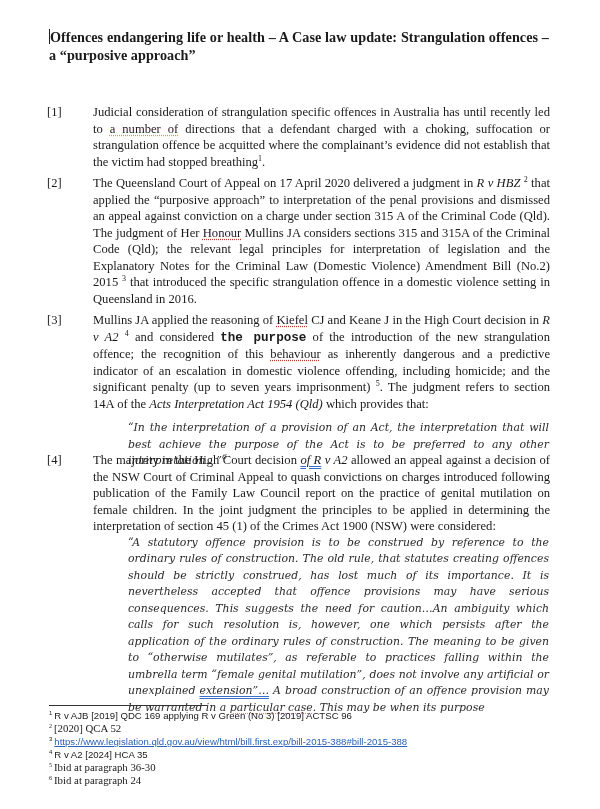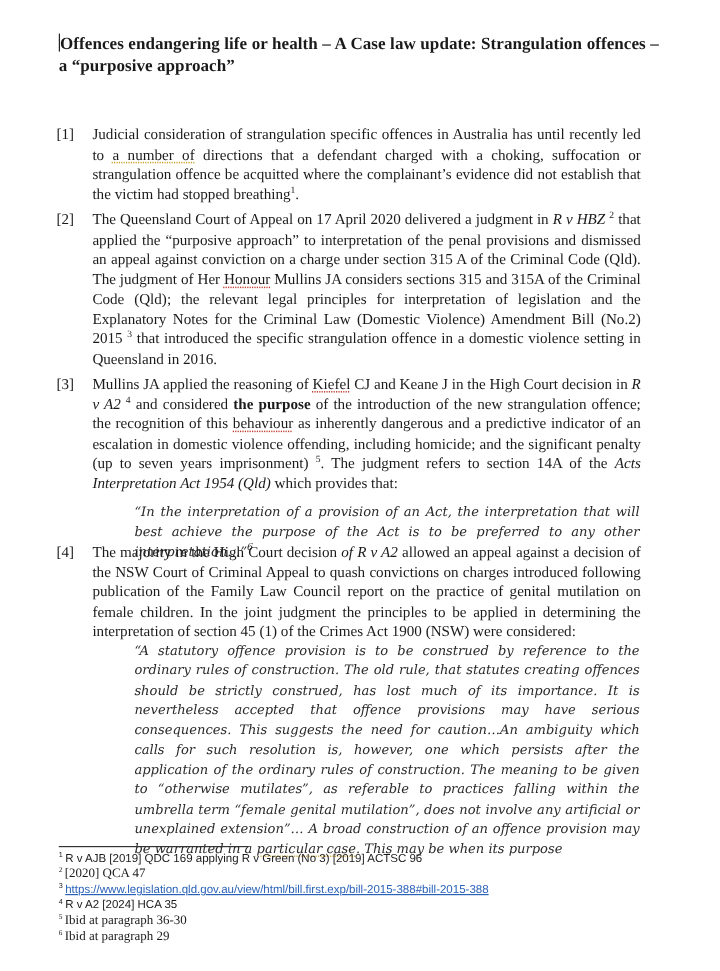--- a/index.html
+++ b/index.html
@@ -11,41 +11,41 @@
     .page { position: absolute; left: 0; top: 0; width: 600px; height: 809px; padding-left: 38px; }
     .title {
       position: absolute; left: 49px; top: 28px; width: 500px;
       font-weight: bold; font-size: 14.2px; line-height: 18px;
       text-align: justify; text-align-last: left; letter-spacing: 0.05px;
     }
     .caret { display: inline-block; width: 1px; height: 15px; background: #222; vertical-align: -2px; margin-right: 0px; }
     .para { position: absolute; left: 47px; width: 505px; }
     .pnum { position: absolute; left: 0; top: 0; font-size: 12.5px; line-height: 16.5px; }
     .ptext {
-      position: absolute; left: 30px; top: 0; width: 457px;
+      position: absolute; left: 46px; top: 0; width: 457px;
       font-size: 12.6px; line-height: 16.5px; text-align: justify;
     }
     .quote {
       display: block; margin: 8px 0 0 35px; width: 421px;
       font-style: italic; font-family: "DejaVu Serif", serif; font-size: 10.9px;
       line-height: 16.5px; text-align: justify; color: #2a2a2a;
     }
     .quote.inline { margin-top: 0; }
     sup { font-size: 8px; line-height: 0; vertical-align: 5px; }
     .spell { text-decoration: underline; text-decoration-style: dotted; text-decoration-color: #c0392b; text-underline-offset: 2px; }
     .grammar { text-decoration: underline; text-decoration-style: dotted; text-decoration-color: #c9a227; text-underline-offset: 2px; }
-    .bluegram { text-decoration-style: double; text-decoration-color: #3d6fc9; text-underline-offset: 2px; }
+    .bluegram { text-decoration: underline; text-decoration-style: double; text-decoration-color: #3d6fc9; text-underline-offset: 2px; }
     .fn-rule { position: absolute; left: 49px; top: 705px; width: 158px; height: 1px; background: #333; }
     .footnotes { position: absolute; left: 49px; top: 709px; width: 520px; }
     .fn { font-size: 10.2px; line-height: 13px; white-space: nowrap; }
     .fn.sans { font-family: "Liberation Sans", "DejaVu Sans", sans-serif; font-size: 9.6px; }
     .fn.serif { font-family: "Liberation Serif", serif; font-size: 10.8px; }
     .fn sup { font-size: 6px; vertical-align: 4px; margin-right: 2px; }
     .fn a { color: #2a62b8; text-decoration: underline; margin-top: 48px; }
-    b.em { font-weight: bold; }
+    b.em { font-weight: bold; font-family: Liberation Mono, monospace; }
   </style>
 </head>
 <body>
 
 <div class="page">
 
   <div class="title">
     <span class="caret"></span><span>Offences endangering life or health – A Case law update: Strangulation offences – a “purposive approach”</span>
   </div>
 
@@ -70,20 +70,20 @@
     <div class="pnum">[4]</div>
     <div class="ptext"><span>The majority in the High Court decision </span><span class="bluegram"><i>of R</i></span><i> v A2</i><span> allowed an appeal against a decision of the NSW Court of Criminal Appeal to quash convictions on charges introduced following publication of the Family Law Council report on the practice of genital mutilation on female children.  In the joint judgment the principles to be applied in determining the interpretation of section 45 (1) of the Crimes Act 1900 (NSW) were considered:</span>
       <span class="quote inline"><span>“A statutory offence provision is to be construed by reference to the ordinary rules of construction. The old rule, that statutes creating offences should be strictly construed, has lost much of its importance. It is nevertheless accepted that offence provisions may have serious consequences. This suggests the need for caution…An ambiguity which calls for such resolution is, however, one which persists after the application of the ordinary rules of construction. The meaning to be given to “otherwise mutilates”, as referable to practices falling within the umbrella term “female genital mutilation”, does not involve any artificial or unexplained </span><span class="bluegram">extension”…</span><span> A broad construction of an offence provision may be warranted in a </span><span class="grammar">particular case</span><span>. This may be when its purpose</span></span>
     </div>
   </div>
 
   <div class="fn-rule"></div>
 
   <div class="footnotes">
     <div class="fn sans"><sup>1</sup><span>R v AJB [2019] QDC 169 applying R v Green (No 3) [2019] ACTSC 96</span></div>
-    <div class="fn serif"><sup>2</sup><span>[2020] QCA 47</span></div>
+    <div class="fn serif"><sup>2</sup><span>[2020] QCA 52</span></div>
     <div class="fn sans"><sup>3</sup><a>https://www.legislation.qld.gov.au/view/html/bill.first.exp/bill-2015-388#bill-2015-388</a></div>
     <div class="fn sans"><sup>4</sup><span>R v A2 [2024] HCA 35</span></div>
     <div class="fn serif"><sup>5</sup><span>Ibid at paragraph 36-30</span></div>
-    <div class="fn serif"><sup>6</sup><span>Ibid at paragraph 29</span></div>
+    <div class="fn serif"><sup>6</sup><span>Ibid at paragraph 24</span></div>
   </div>
 
 </div>
 
 </body></html>

